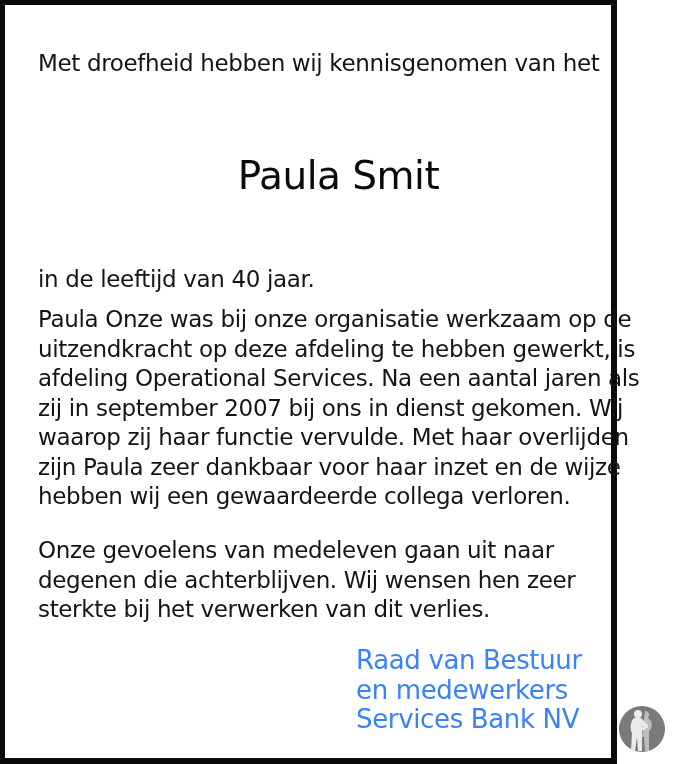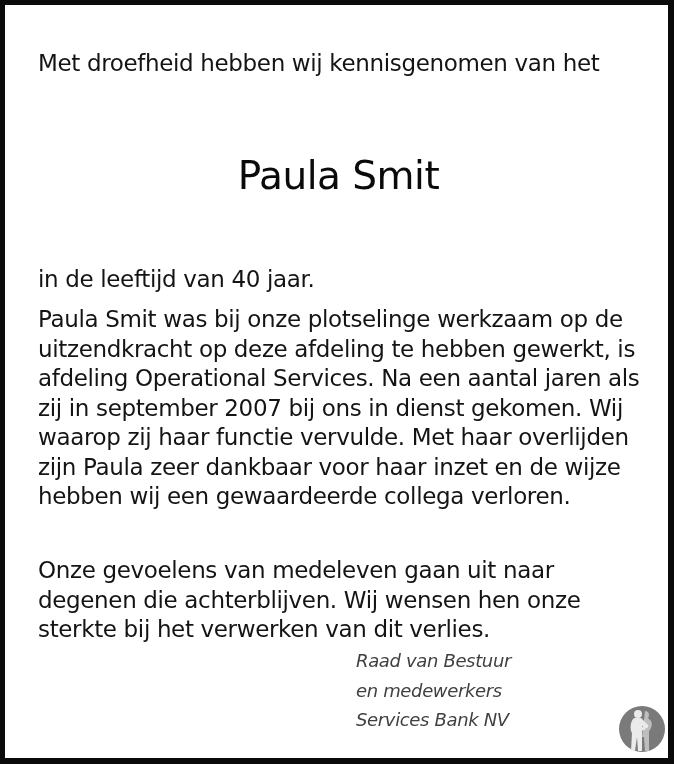--- a/index.html
+++ b/index.html
@@ -1,19 +1,19 @@
 <!DOCTYPE html>
 <html><head>
   <meta charset="utf-8">
   <style>
     html, body { margin: 0; padding: 0; background: #ffffff; }
     body { width: 678px; height: 764px; overflow: hidden; }
     .card {
       position: absolute; left: 0; top: 0;
-      width: 674px; height: 764px;
+      width: 617px; height: 764px;
       box-sizing: border-box;
       border-left: 5px solid #0a0a0a;
       border-top: 5px solid #0a0a0a;
       border-right: 6px solid #0a0a0a;
       border-bottom: 6px solid #0a0a0a;
       background: #ffffff;
       font-family: "DejaVu Sans", sans-serif;
       color: #111111;
     }
     .txt {
@@ -32,26 +32,25 @@
       text-align: center;
       font-family: "DejaVu Sans", sans-serif;
       font-weight: normal;
       font-size: 39px;
       letter-spacing: -0.5px;
       color: #0a0a0a;
     }
     .sign {
       position: absolute;
       left: 351px; top: 641px;
-      font-size: 18px;
+      font-size: 26px;
       line-height: 29.5px;
       letter-spacing: -0.35px;
       white-space: nowrap;
-      color: #404040;
-      font-style: italic;
+      color: #3b82f6;
     }
     .logo {
       position: absolute;
       left: 613px; top: 700px;
       width: 48px; height: 48px;
     }
   </style>
 </head>
 <body>
 
@@ -61,32 +60,32 @@
     <span class="line">Met droefheid hebben wij kennisgenomen van het</span>
   </div>
 
   <div class="name">Paula Smit</div>
 
   <div class="txt" style="top:260px;">
     <span class="line">in de leeftijd van 40 jaar.</span>
   </div>
 
   <div class="txt" style="top:300px;">
-    <span class="line">Paula Smit was bij onze plotselinge werkzaam op de</span>
+    <span class="line">Paula Onze was bij onze organisatie werkzaam op de</span>
     <span class="line">uitzendkracht op deze afdeling te hebben gewerkt, is</span>
     <span class="line">afdeling Operational Services. Na een aantal jaren als</span>
     <span class="line">zij in september 2007 bij ons in dienst gekomen. Wij</span>
     <span class="line">waarop zij haar functie vervulde. Met haar overlijden</span>
     <span class="line">zijn Paula zeer dankbaar voor haar inzet en de wijze</span>
     <span class="line">hebben wij een gewaardeerde collega verloren.</span>
   </div>
 
-  <div class="txt" style="top:551px;">
+  <div class="txt" style="top:531px;">
     <span class="line">Onze gevoelens van medeleven gaan uit naar</span>
-    <span class="line">degenen die achterblijven. Wij wensen hen onze</span>
+    <span class="line">degenen die achterblijven. Wij wensen hen zeer</span>
     <span class="line">sterkte bij het verwerken van dit verlies.</span>
   </div>
 
   <div class="sign">
     <span class="line">Raad van Bestuur</span>
     <span class="line">en medewerkers</span>
     <span class="line">Services Bank NV</span>
   </div>
 
   <div class="logo">

